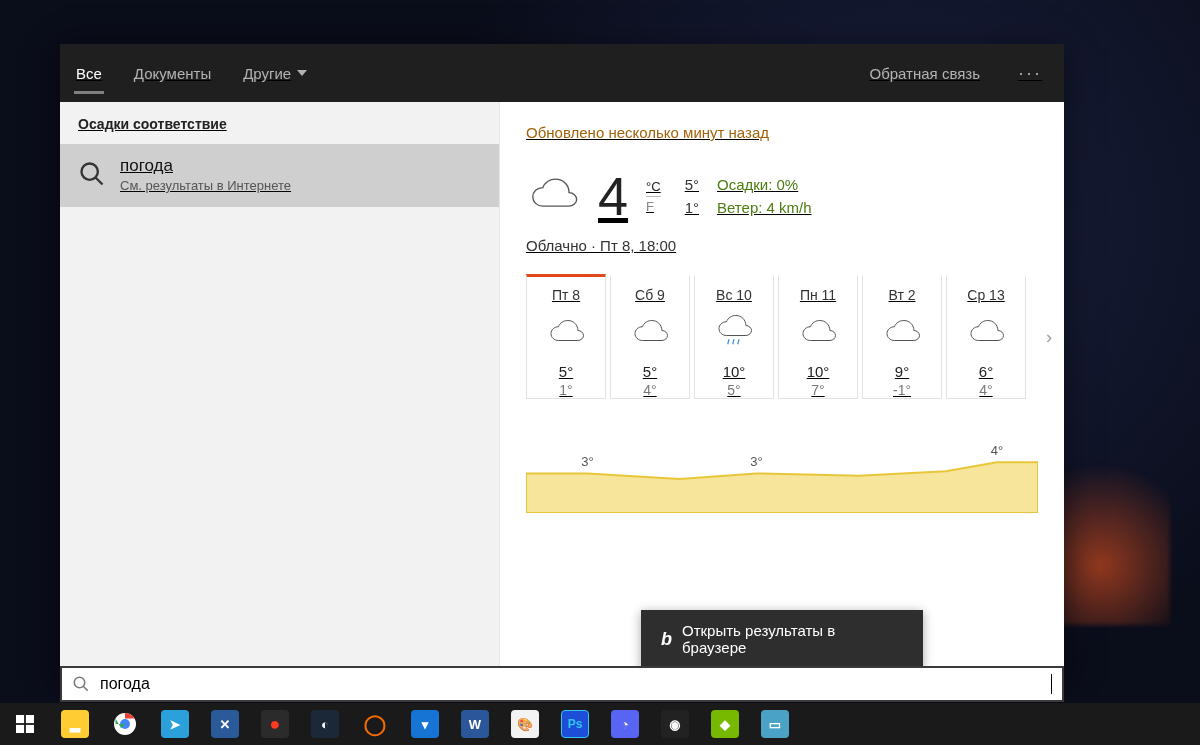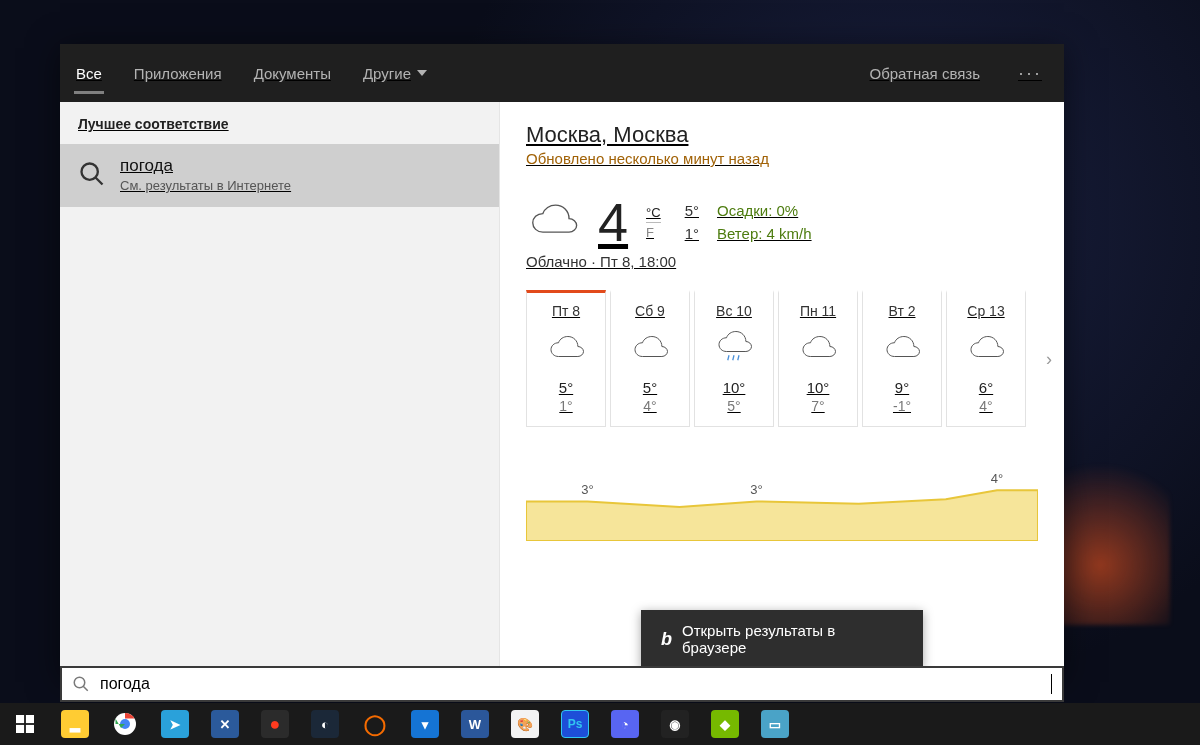--- a/index.html
+++ b/index.html
@@ -29,24 +29,24 @@
   .upd { font-size:15px; color:#a16207; margin-top:2px; }
 
   .now-row { display:flex; align-items:center; gap:18px; margin-top:28px; }
   .now-icon { width:54px; height:54px; }
   .now-temp { font-size:54px; font-weight:300; color:#222; line-height:1; }
   .unit-col { display:flex; flex-direction:column; font-size:13px; color:#888; border-left: none; }
   .unit-c { color:#222; border-bottom:1px solid #bbb; padding-bottom:2px; }
   .unit-f { padding-top:2px; }
   .hilo-col { display:flex; flex-direction:column; font-size:15px; color:#333; gap:6px; margin-left:6px; }
   .det-col { display:flex; flex-direction:column; font-size:15px; color:#4d7c0f; gap:6px; }
-  .cond { font-size:15px; color:#333; margin-top:4px; }
+  .cond { font-size:15px; color:#333; margin-top:14px; }
 
   .forecast { display:flex; gap:4px; margin-top:20px; position:relative; }
-  .fday { width:80px; border:1px solid #e2e2e2; border-top:3px solid transparent; text-align:center; padding:10px 0 12px; cursor:pointer; }
+  .fday { width:80px; border:1px solid #e2e2e2; border-top:3px solid transparent; text-align:center; padding:10px 0 0; cursor:pointer; }
   .fday.active { border-top-color:#e24a1b; }
   .fday .dlabel { font-size:14px; color:#333; }
   .fday .dicon { width:40px; height:40px; margin:10px auto 6px; }
   .fday .dhi { font-size:15px; color:#222; }
   .fday .dlo { font-size:14px; color:#777; margin-top:2px; }
   .fc-next { position:absolute; right:-14px; top:50%; transform:translateY(-50%); font-size:18px; color:#999; cursor:pointer; }
 
   .chart-wrap { position:relative; height:80px; margin-top:34px; }
   .chart-svg { position:absolute; inset:0; width:100%; height:100%; }
   .chart-label { position:absolute; font-size:13px; color:#555; transform:translate(-50%,-100%); }
@@ -73,53 +73,49 @@
 <body>
 
 <div class="desktop-bg"></div>
 
 <div class="search-panel">
   <div class="tabs">
     <div class="tab active">
         <span>Все</span>
       </div>
     <div class="tab">
-        <span>Приложения</span>
-      </div>
-    <div class="tab">
         <span>Документы</span>
       </div>
     <div class="tab">
         <span>Другие</span>
         <span class="chev"></span>
       </div>
     <div class="tab-spacer"></div>
     <div class="tab">
         <span>Обратная связь</span>
       </div>
     <div class="more-dots">···</div>
   </div>
 
   <div class="panel-body">
     <div class="left-col">
-      <div class="best-match-hdr">Лучшее соответствие</div>
+      <div class="best-match-hdr">Осадки соответствие</div>
       <div class="result-item">
         <svg class="result-icon cloud-svg" viewBox="0 0 24 24">
             <circle cx="10" cy="10" r="7" fill="none" stroke="#333" stroke-width="2"></circle>
             <line x1="15" y1="15" x2="21" y2="21" stroke="#333" stroke-width="2"></line>
           </svg>
         <div>
           <div class="result-title">погода</div>
           <div class="result-sub">См. результаты в Интернете</div>
         </div>
       </div>
     </div>
 
     <div class="right-col">
-      <div class="loc">Москва, Москва</div>
       <div class="upd">Обновлено несколько минут назад</div>
 
       <div class="now-row">
         <svg class="now-icon cloud-svg" viewBox="0 0 64 48">
             <path d="M20 36c-7 0-12-5-12-11s5-11 12-11c2-6 8-10 15-10 9 0 16 7 16 16 0 0 0 0 0 0 5 0 9 4 9 8s-4 8-9 8H20z"></path>
           </svg>
         <div class="now-temp">4</div>
         <div class="unit-col">
           <span class="unit-c">°C</span>
           <span class="unit-f">F</span>

